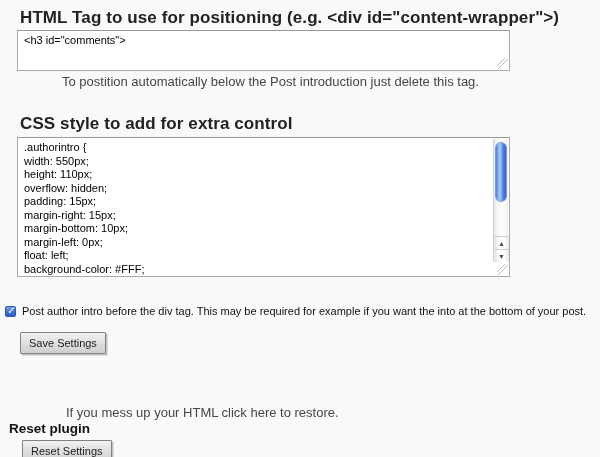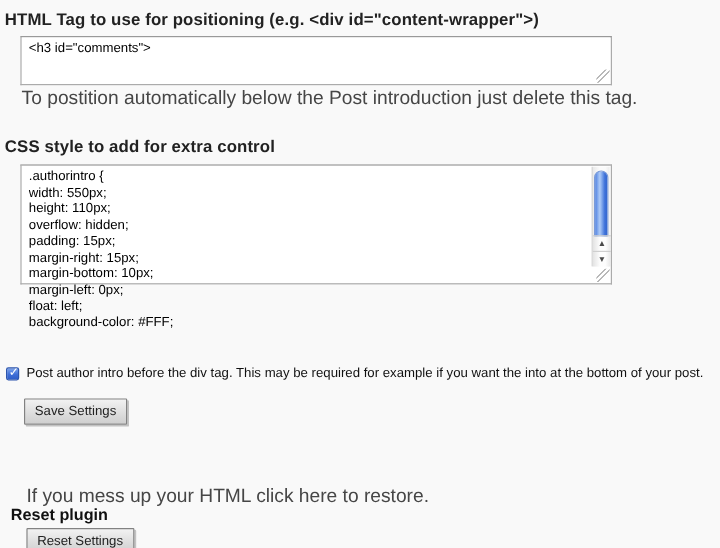--- a/index.html
+++ b/index.html
@@ -8,39 +8,39 @@
     font-family: "Liberation Sans", "DejaVu Sans", sans-serif;
     background: #f9f9f9;
     color: #1a1a1a;
     position: relative;
     overflow: hidden;
   }
   .page { position: absolute; inset: 0; }
 
   .field-label {
     position: absolute;
-    left: 4px;
-    font-size: 14px;
+    left: 20px;
+    font-size: 17px;
     font-weight: bold;
     color: #222;
     letter-spacing: 0.1px;
   }
   .label-positioning { top: 8px; }
   .label-css { top: 114px; text-align: center; }
 
   .textarea {
     position: absolute;
     left: 17px;
     width: 493px;
     background: #ffffff;
     border: 1px solid #ababab;
     border-top-color: #999;
   }
   .textarea-html { top: 30px; height: 41px; }
-  .textarea-css  { top: 137px; height: 100px; }
+  .textarea-css  { top: 137px; height: 140px; }
 
   .ta-text {
     position: absolute;
     left: 6px;
     top: 3px;
     right: 20px;
     font-size: 11px;
     line-height: 13.5px;
     color: #000;
     white-space: pre-line;
@@ -91,22 +91,23 @@
     line-height: 13px;
     color: #4a4a4a;
     background: linear-gradient(90deg, #e3e3e3, #fdfdfd 40%, #fdfdfd 70%, #e7e7e7);
     border-top: 1px solid #cfcfcf;
   }
   .sb-btn.up { bottom: 13px; }
   .sb-btn.down { bottom: 0; }
 
   .help-text {
     position: absolute;
-    font-size: 16px;
+    font-size: 13px;
     color: #464646;
+    margin-left: 44px;
   }
   .help-positioning { left: 18px; top: 74px; }
   .help-reset { left: 22px; top: 405px; }
 
   .checkbox-row {
     position: absolute;
     left: 5px;
     top: 305px;
     display: flex;
     align-items: center;

